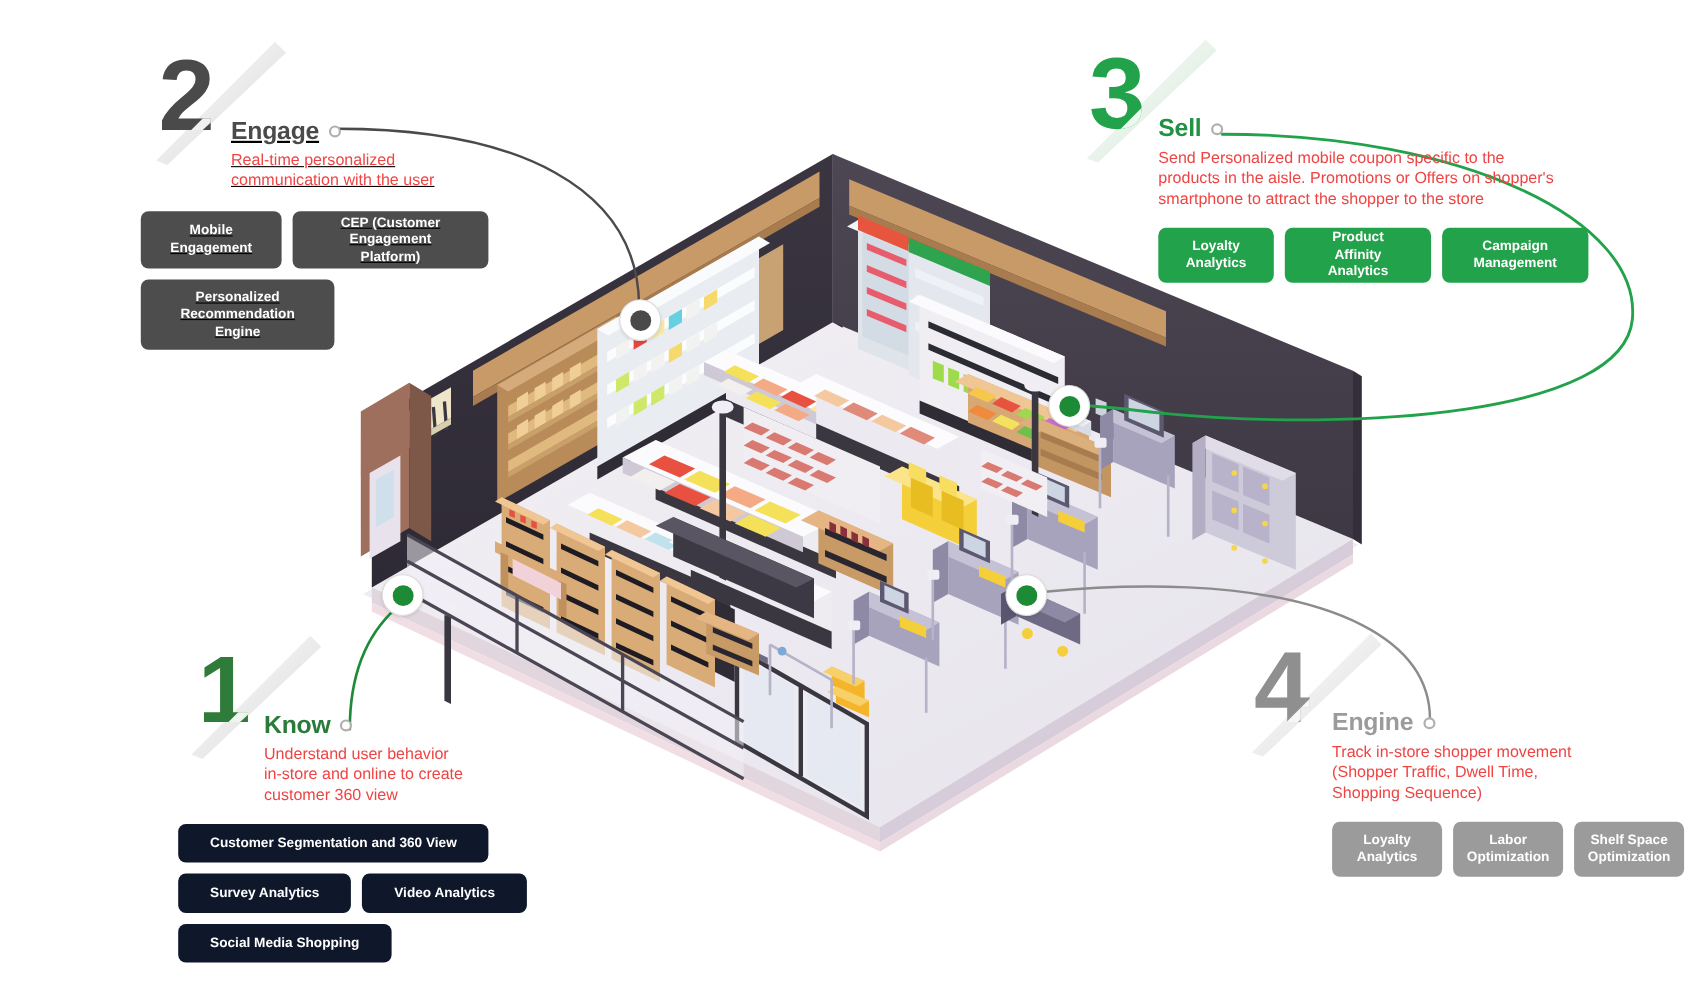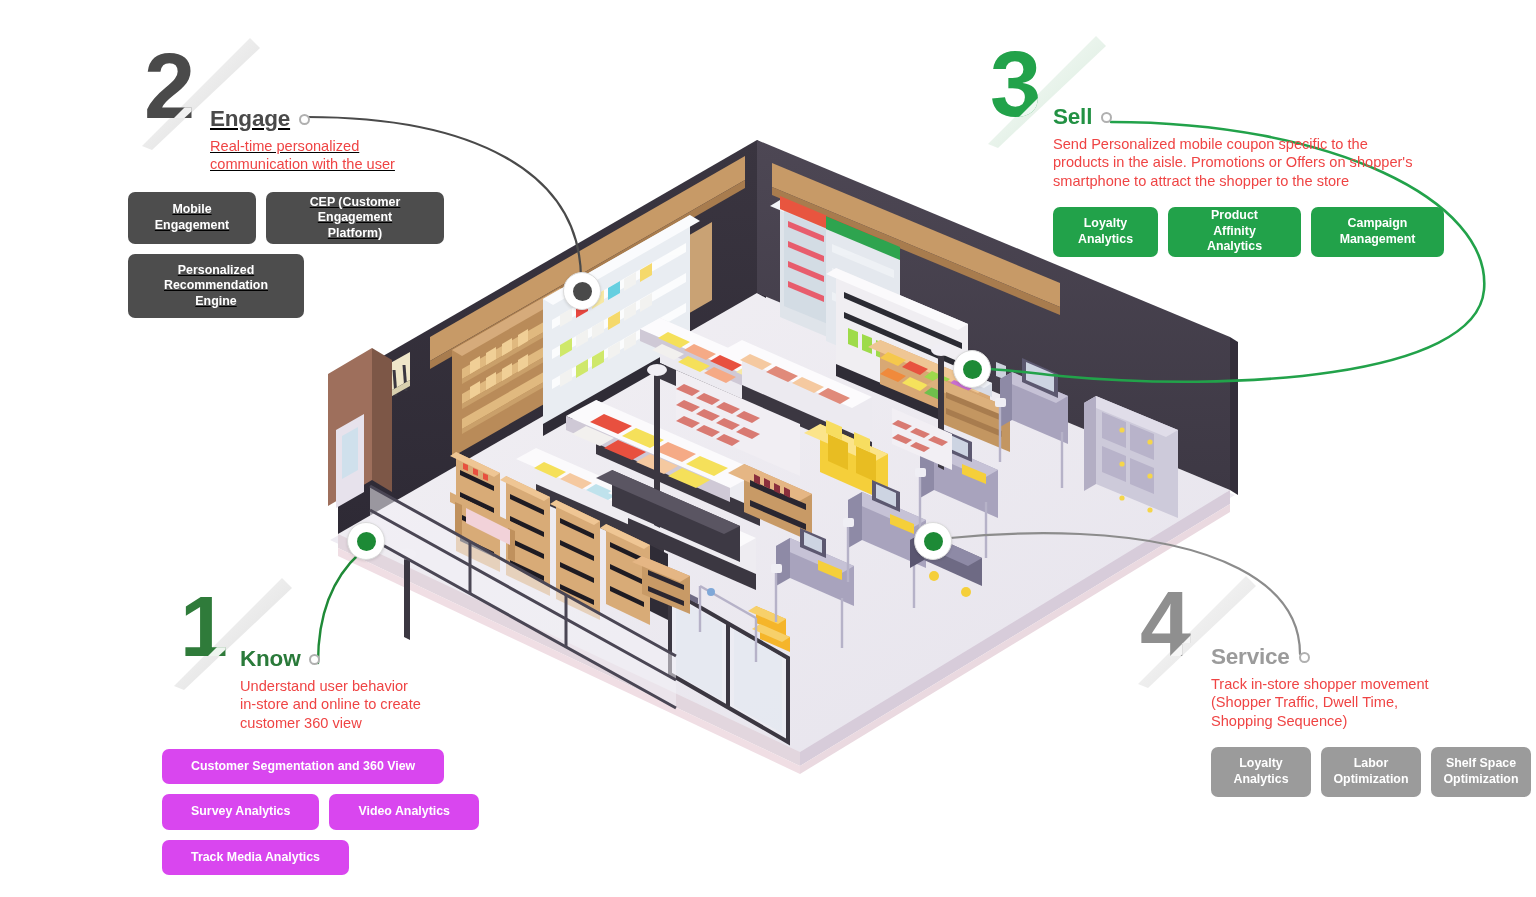--- a/index.html
+++ b/index.html
@@ -42,21 +42,21 @@
     line-height: 1.25; text-align: center; display: flex; align-items: center;
     justify-content: center; white-space: pre-line; padding: 10px 29px;
   }
 
   
   #step1 { left: 162px; top: 578px; width: 420px; }
   #step1 .numwrap { left: 12px; top: 0px; }
   #step1 .body { position: absolute; left: 78px; top: 70px; width: 350px; }
   #step1 .step-title { color: #2a7a3a; }
   #step1 .chips { margin-left: -78px; margin-top: 16px; width: 430px; }
-  #step1 .chip { background: #d946ef; }
+  #step1 .chip { background: #0f172a; }
 
   
   #step2 { left: 128px; top: 38px; width: 420px; }
   #step2 .numwrap { left: 14px; top: 0px; }
   #step2 .body { position: absolute; left: 82px; top: 70px; width: 340px; text-decoration: underline; }
   #step2 .step-title { color: #4a4a4a; }
   #step2 .chips { margin-left: -82px; margin-top: 18px; width: 330px; }
   #step2 .chip { background: #4d4d4d; }
   #step2 .chip.c0 { width: 128px; height: 52px; }
   #step2 .chip.c1 { width: 178px; height: 52px; }
@@ -674,21 +674,21 @@
         <span class="step-title">Know</span>
         <span class="anchor-dot"></span>
       </div>
       <div class="step-desc">Understand user behavior
 in-store and online to create
 customer 360 view</div>
       <div class="chips">
         <div class="chip c0">Customer Segmentation and 360 View</div>
         <div class="chip c1">Survey Analytics</div>
         <div class="chip c2">Video Analytics</div>
-        <div class="chip c3">Track Media Analytics</div>
+        <div class="chip c3">Social Media Shopping</div>
       </div>
     </div>
   </div>
 
   <div class="step" id="step2">
     <div class="numwrap">
       <svg viewBox="0 0 120 112">
         <defs>
           <linearGradient id="rib2" x1="0" y1="0" x2="1" y2="1">
             <stop offset="0" stop-color="#ffffff"></stop>
@@ -778,21 +778,21 @@
         </defs>
         <path d="M0 108 L108 0 L118 10 L10 112 Z" fill="url(#rib4)"></path>
         <text x="2" y="80" font-family="Liberation Sans, sans-serif" font-size="92" font-weight="bold" fill="#8f8f8f">4</text>
         <g clip-path="url(#clipDiag4)">
           <text x="2" y="80" font-family="Liberation Sans, sans-serif" font-size="92" font-weight="bold" fill="#ffffff" opacity=".92">4</text>
         </g>
       </svg>
     </div>
     <div class="body">
       <div class="title-row">
-        <span class="step-title">Service</span>
+        <span class="step-title">Engine</span>
         <span class="anchor-dot"></span>
       </div>
       <div class="step-desc">Track in-store shopper movement
 (Shopper Traffic, Dwell Time,
 Shopping Sequence)</div>
       <div class="chips">
         <div class="chip c0">Loyalty
 Analytics</div>
         <div class="chip c1">Labor
 Optimization</div>

